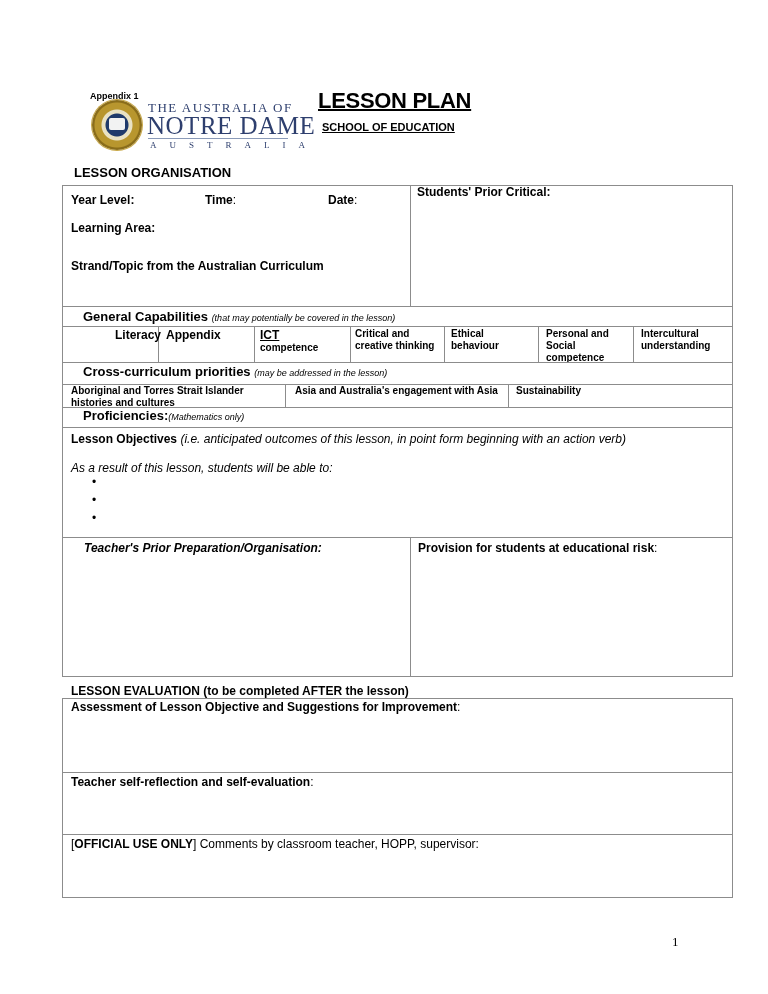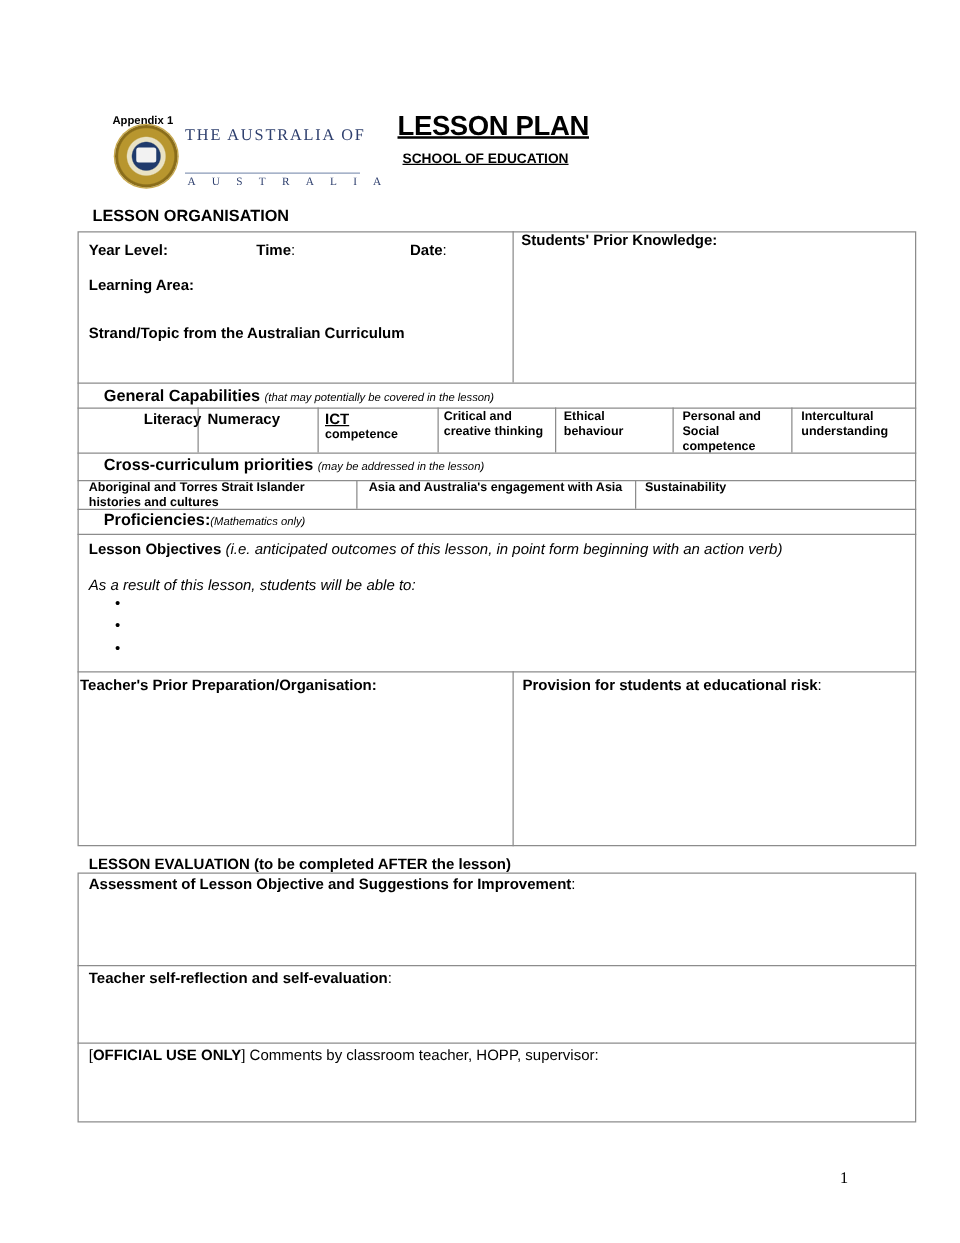--- a/index.html
+++ b/index.html
@@ -34,56 +34,57 @@
 </head>
 <body>
 
 <div class="abs appendix">Appendix 1</div>
 
 <div class="abs logo">
   <div class="seal">
       <div class="seal-book"></div>
     </div>
   <div class="uni-line1">THE AUSTRALIA OF</div>
+  <div class="uni-line2">NOTRE DAME</div>
   <div class="uni-rule"></div>
   <div class="uni-line3">AUSTRALIA</div>
 </div>
 
 <div class="abs title">LESSON PLAN</div>
 <div class="abs subtitle">SCHOOL OF EDUCATION</div>
 
 <div class="abs section-head" style="left:74px; top:165px;">LESSON ORGANISATION</div>
 
 <div class="box" style="left:62px; top:185px; width:671px; height:492px;"></div>
 
 <div class="vline" style="left:410px; top:185px; height:121px;"></div>
 <div class="lbl" style="left:71px; top:193px;"><span>Year Level:</span></div>
 <div class="lbl" style="left:205px; top:193px;"><span>Time</span><span class="norm">:</span></div>
 <div class="lbl" style="left:296px; top:193px;padding-left:32px;"><span>Date</span><span class="norm">:</span></div>
 <div class="lbl" style="left:71px; top:221px;">Learning Area:</div>
 <div class="lbl" style="left:71px; top:259px;">Strand/Topic from the Australian Curriculum</div>
-<div class="lbl" style="left:417px; top:185px;">Students' Prior Knowledge:</div>
+<div class="lbl" style="left:417px; top:185px;">Students' Prior Critical:</div>
 
 <div class="hline" style="left:62px; top:306px; width:671px;"></div>
 
 <div class="lbl-md" style="left:71px; top:309px;">
   <span>General Capabilities</span>
   <span class="note">(that may potentially be covered in the lesson)</span>
 </div>
 <div class="hline" style="left:62px; top:326px; width:671px;"></div>
 
 <div class="vline" style="left:158px; top:326px; height:36px;"></div>
 <div class="vline" style="left:254px; top:326px; height:36px;"></div>
 <div class="vline" style="left:350px; top:326px; height:36px;"></div>
 <div class="vline" style="left:444px; top:326px; height:36px;"></div>
 <div class="vline" style="left:538px; top:326px; height:36px;"></div>
 <div class="vline" style="left:633px; top:326px; height:36px;"></div>
 
 <div class="lbl" style="left:71px; top:328px;padding-left:44px;">Literacy</div>
-<div class="lbl" style="left:166px; top:328px;">Numeracy</div>
+<div class="lbl" style="left:166px; top:328px;">Appendix</div>
 <div>
   <div class="lbl" style="left:260px; top:328px;text-decoration:underline;">ICT</div>
   <div class="lbl-sm" style="left:260px; top:342px;">competence</div>
 </div>
 <div class="lbl-sm" style="left:355px; top:328px; width:86px;">Critical and creative thinking</div>
 <div class="lbl-sm" style="left:451px; top:328px; width:70px;">Ethical behaviour</div>
 <div class="lbl-sm" style="left:546px; top:328px; width:80px;">Personal and Social competence</div>
 <div class="lbl-sm" style="left:641px; top:328px; width:88px;">Intercultural understanding</div>
 
 <div class="hline" style="left:62px; top:362px; width:671px;"></div>
@@ -109,21 +110,21 @@
   <span>Lesson Objectives</span>
   <span class="norm" style="font-style:italic;">(i.e. anticipated outcomes of this lesson, in point form beginning with an action verb)</span>
 </div>
 <div class="ital" style="left:71px; top:461px;">As a result of this lesson, students will be able to:</div>
 <div class="bullet" style="top:475px;">•</div>
 <div class="bullet" style="top:493px;">•</div>
 <div class="bullet" style="top:511px;">•</div>
 
 <div class="hline" style="left:62px; top:537px; width:671px;"></div>
 <div class="vline" style="left:410px; top:537px; height:140px;"></div>
-<div class="lbl" style="left:64px; top:541px;">Teacher's Prior Preparation/Organisation:</div>
+<div class="lbl" style="left:84px; top:541px;font-style:italic;">Teacher's Prior Preparation/Organisation:</div>
 <div class="lbl" style="left:418px; top:541px;">
   <span>Provision for students at educational risk</span><span class="norm">:</span>
 </div>
 
 <div class="abs section-head" style="left:71px; top:684px; font-size:12px;">LESSON EVALUATION (to be completed AFTER the lesson)</div>
 <div class="box" style="left:62px; top:698px; width:671px; height:200px;"></div>
 
 <div class="lbl" style="left:71px; top:700px;">
   <span>Assessment of Lesson Objective and Suggestions for Improvement</span><span class="norm">:</span>
 </div>

